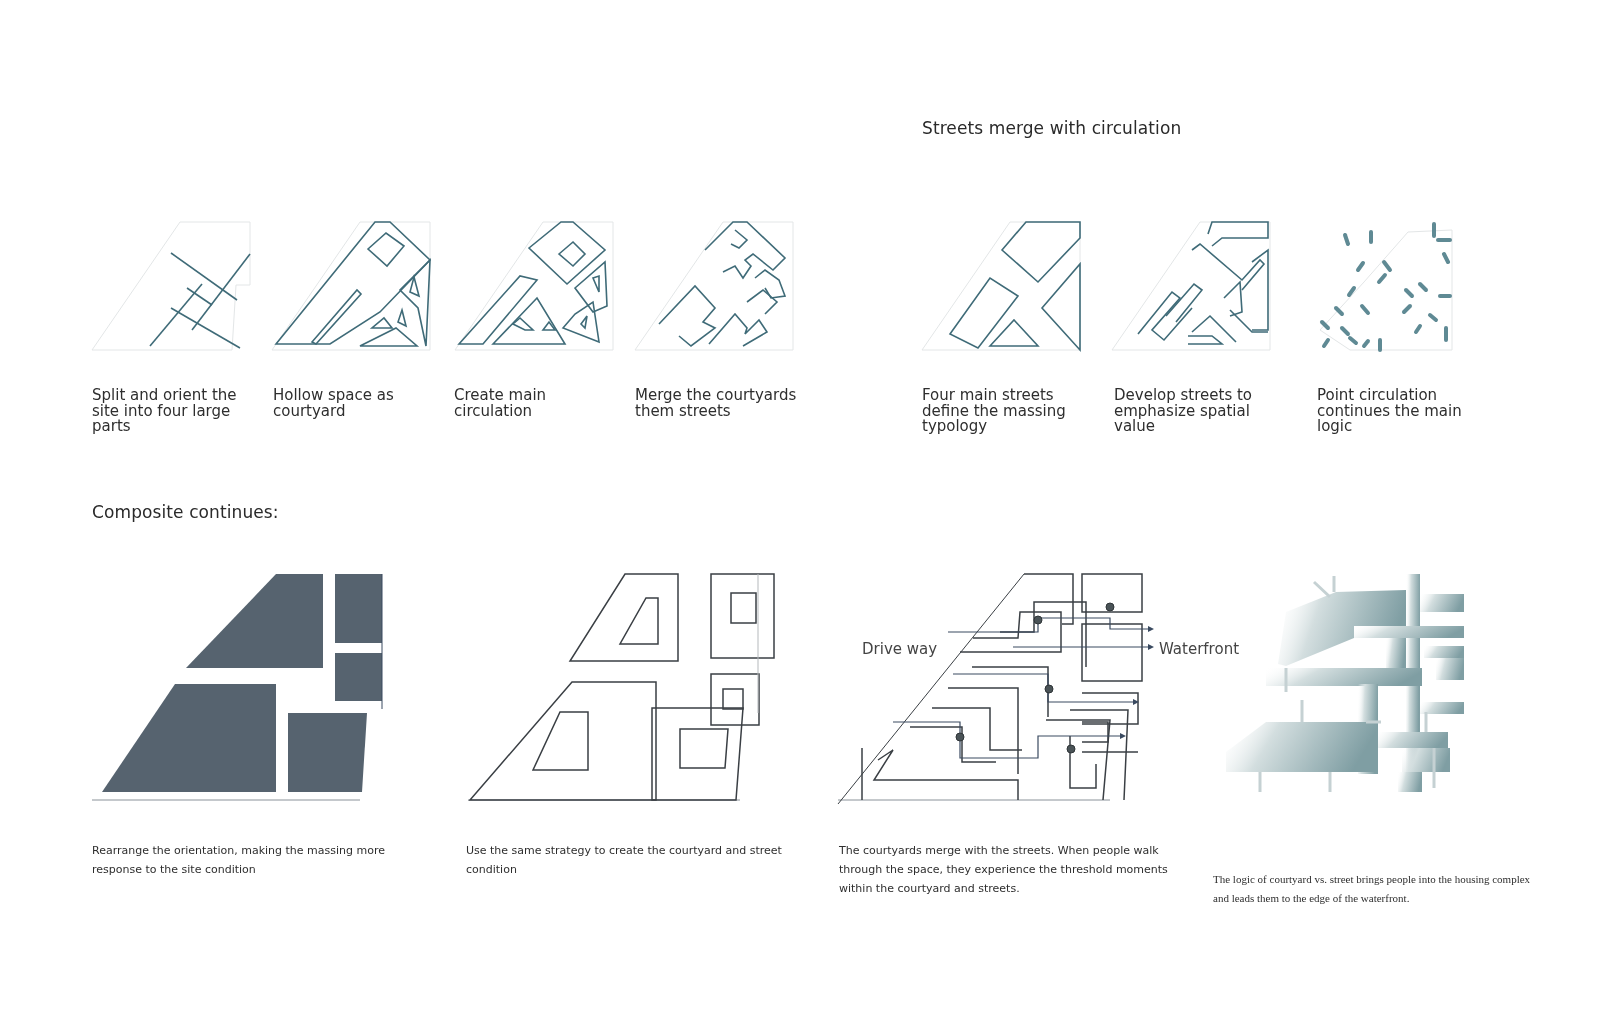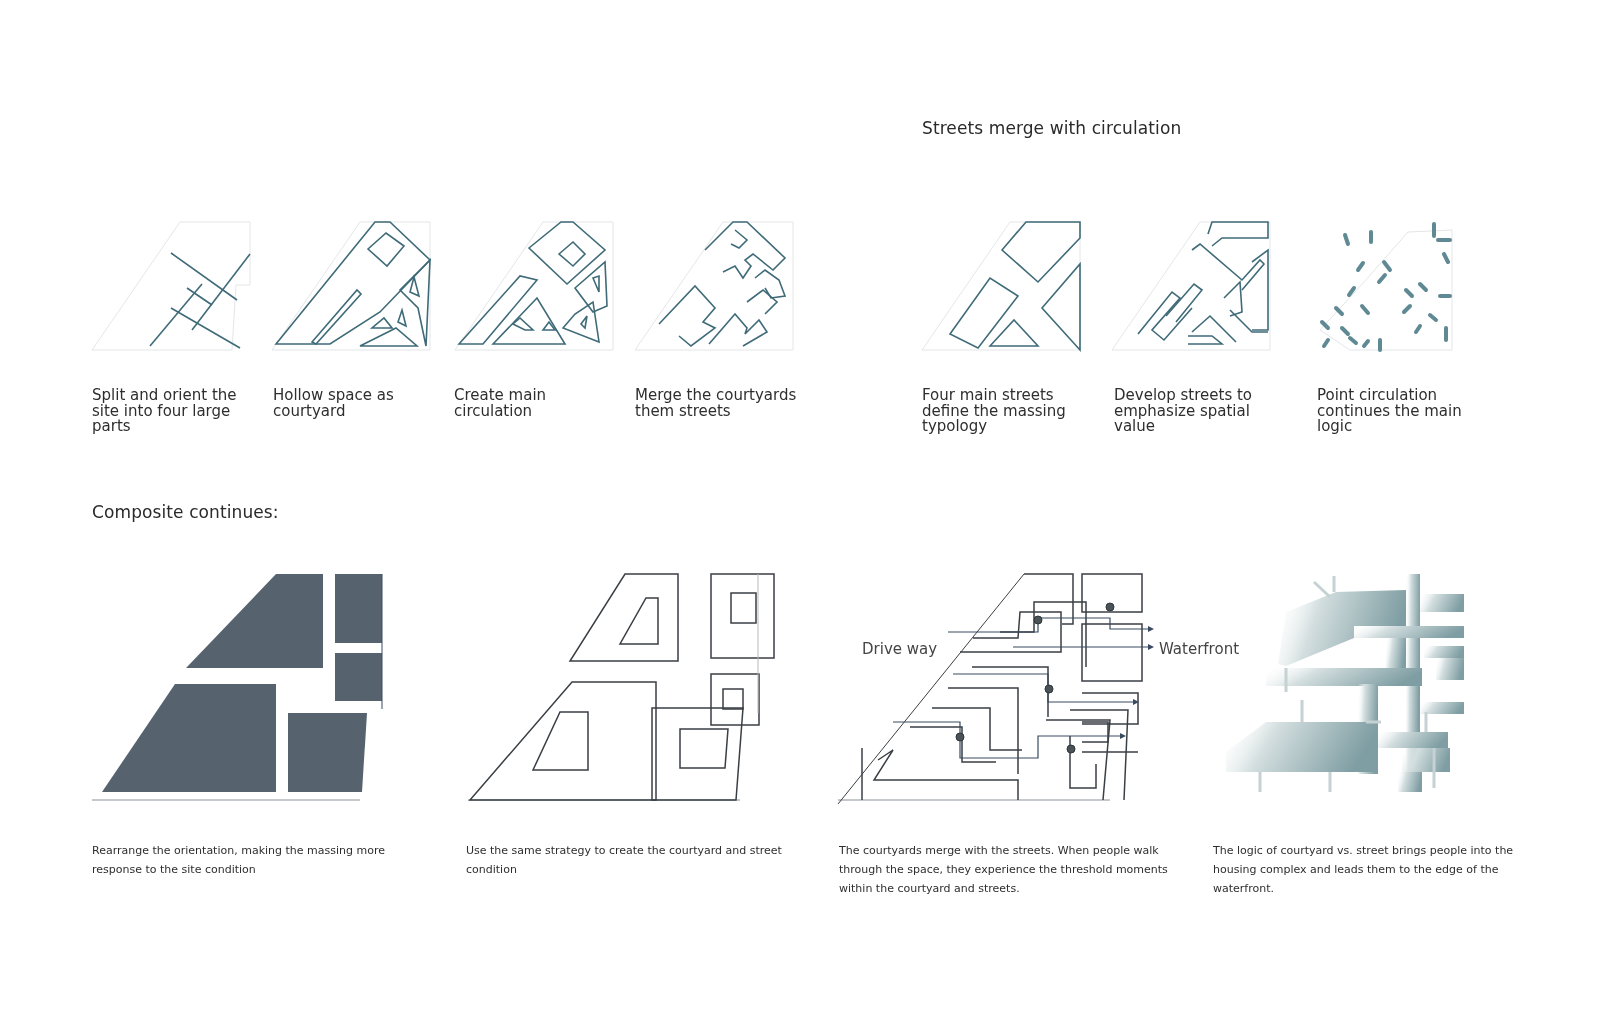--- a/index.html
+++ b/index.html
@@ -237,13 +237,13 @@
     <line x1="34" y1="200" x2="34" y2="220"></line>
     <line x1="104" y1="200" x2="104" y2="220"></line>
     <line x1="200" y1="140" x2="200" y2="160"></line>
     <line x1="208" y1="176" x2="208" y2="216"></line>
   </g>
 </svg>
 
 <div class="abs caption-lg" style="left:92px; top:841px; width:320px;">Rearrange the orientation, making the massing more response to the site condition</div>
 <div class="abs caption-lg" style="left:466px; top:841px; width:320px;">Use the same strategy to create the courtyard and street condition</div>
 <div class="abs caption-lg" style="left:839px; top:841px; width:330px;">The courtyards merge with the streets. When people walk through the space, they experience the threshold moments within the courtyard and streets.</div>
-<div class="abs caption-lg" style="left:1213px; top:841px; width:320px;">The logic of courtyard vs. street brings people into the housing complex and leads them to the edge of the waterfront.</div>
+<div class="abs caption-lg" style="left:1213px; top:870px; width:320px;font-family:Liberation Serif, serif;">The logic of courtyard vs. street brings people into the housing complex and leads them to the edge of the waterfront.</div>
 
 </body></html>

